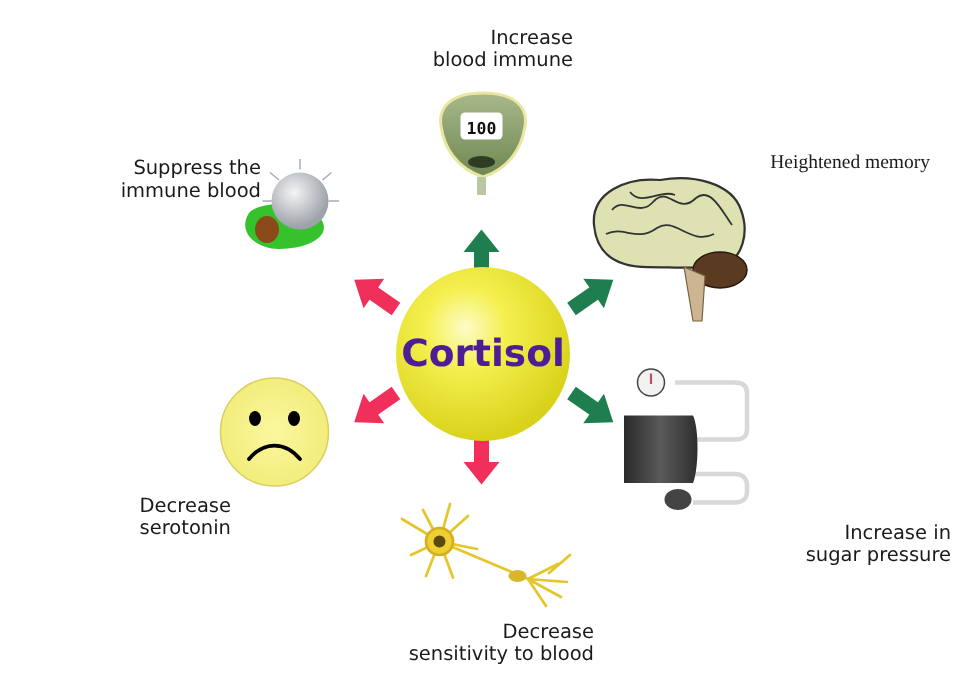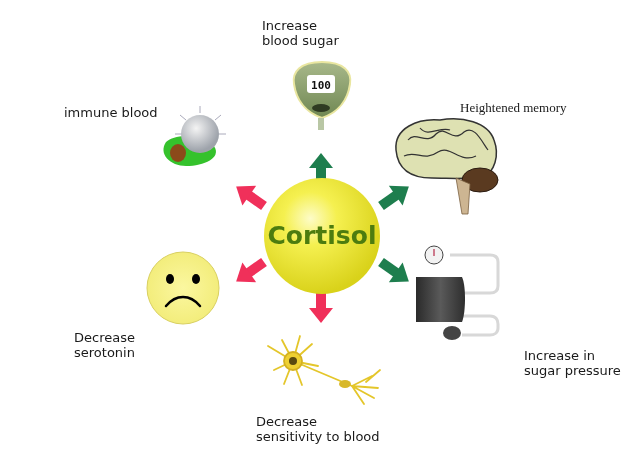--- a/index.html
+++ b/index.html
@@ -1,20 +1,20 @@
 <!DOCTYPE html>
 <html><head>
 <meta charset="utf-8">
 <style>
   html,body{margin:0;padding:0;background:#fff;}
   body{width:640px;height:460px;position:relative;overflow:hidden;font-family:"DejaVu Sans","Liberation Sans",sans-serif;}
-  .lbl{position:absolute;text-align:left;font-size:13px;line-height:15px;color:#1a1a1a;}
+  .lbl{position:absolute;text-align:right;font-size:13px;line-height:15px;color:#1a1a1a;}
   .lbl span{display:block;}
   svg{position:absolute;left:0;top:0;}
-  .center-text{position:absolute;left:262px;top:221px;width:120px;text-align:center;font-family:"DejaVu Sans","Liberation Sans",sans-serif;font-weight:bold;font-size:25px;color:#4d7c0f;}
+  .center-text{position:absolute;left:262px;top:221px;width:120px;text-align:center;font-family:"DejaVu Sans","Liberation Sans",sans-serif;font-weight:bold;font-size:25px;color:#4c1d95;}
 </style>
 </head>
 <body>
 
 <svg width="640" height="460" viewBox="0 0 640 460">
   <defs>
     <radialGradient id="ballGrad" cx="40%" cy="35%" r="65%">
       <stop offset="0%" stop-color="#fdfcc8"></stop>
       <stop offset="35%" stop-color="#f5f050"></stop>
       <stop offset="100%" stop-color="#d9d21a"></stop>
@@ -116,21 +116,21 @@
     <circle cx="293" cy="361" r="9" fill="#eed032" stroke="#d4b020"></circle>
     <circle cx="293" cy="361" r="4" fill="#5a4a10" stroke="none"></circle>
     <ellipse cx="345" cy="384" rx="6" ry="4" fill="#d8b82a" stroke="none"></ellipse>
   </g>
 </svg>
 
 <div class="center-text">Cortisol</div>
 
 <div class="lbl" style="left:262px;top:18px;width:120px;">
   <span>Increase</span>
-  <span>blood sugar</span>
+  <span>blood immune</span>
 </div>
 
 <div class="lbl" style="left:460px;top:100px;width:160px;font-family:Liberation Serif, serif;">
   <span>Heightened memory</span>
 </div>
 
 <div class="lbl" style="left:480px;top:348px;width:110px;margin-left:44px;">
   <span>Increase in</span>
   <span>sugar pressure</span>
 </div>
@@ -139,14 +139,15 @@
   <span>Decrease</span>
   <span>sensitivity to blood</span>
 </div>
 
 <div class="lbl" style="left:74px;top:330px;width:80px;">
   <span>Decrease</span>
   <span>serotonin</span>
 </div>
 
 <div class="lbl" style="left:64px;top:105px;width:110px;">
+  <span>Suppress the</span>
   <span>immune blood</span>
 </div>
 
 </body></html>

